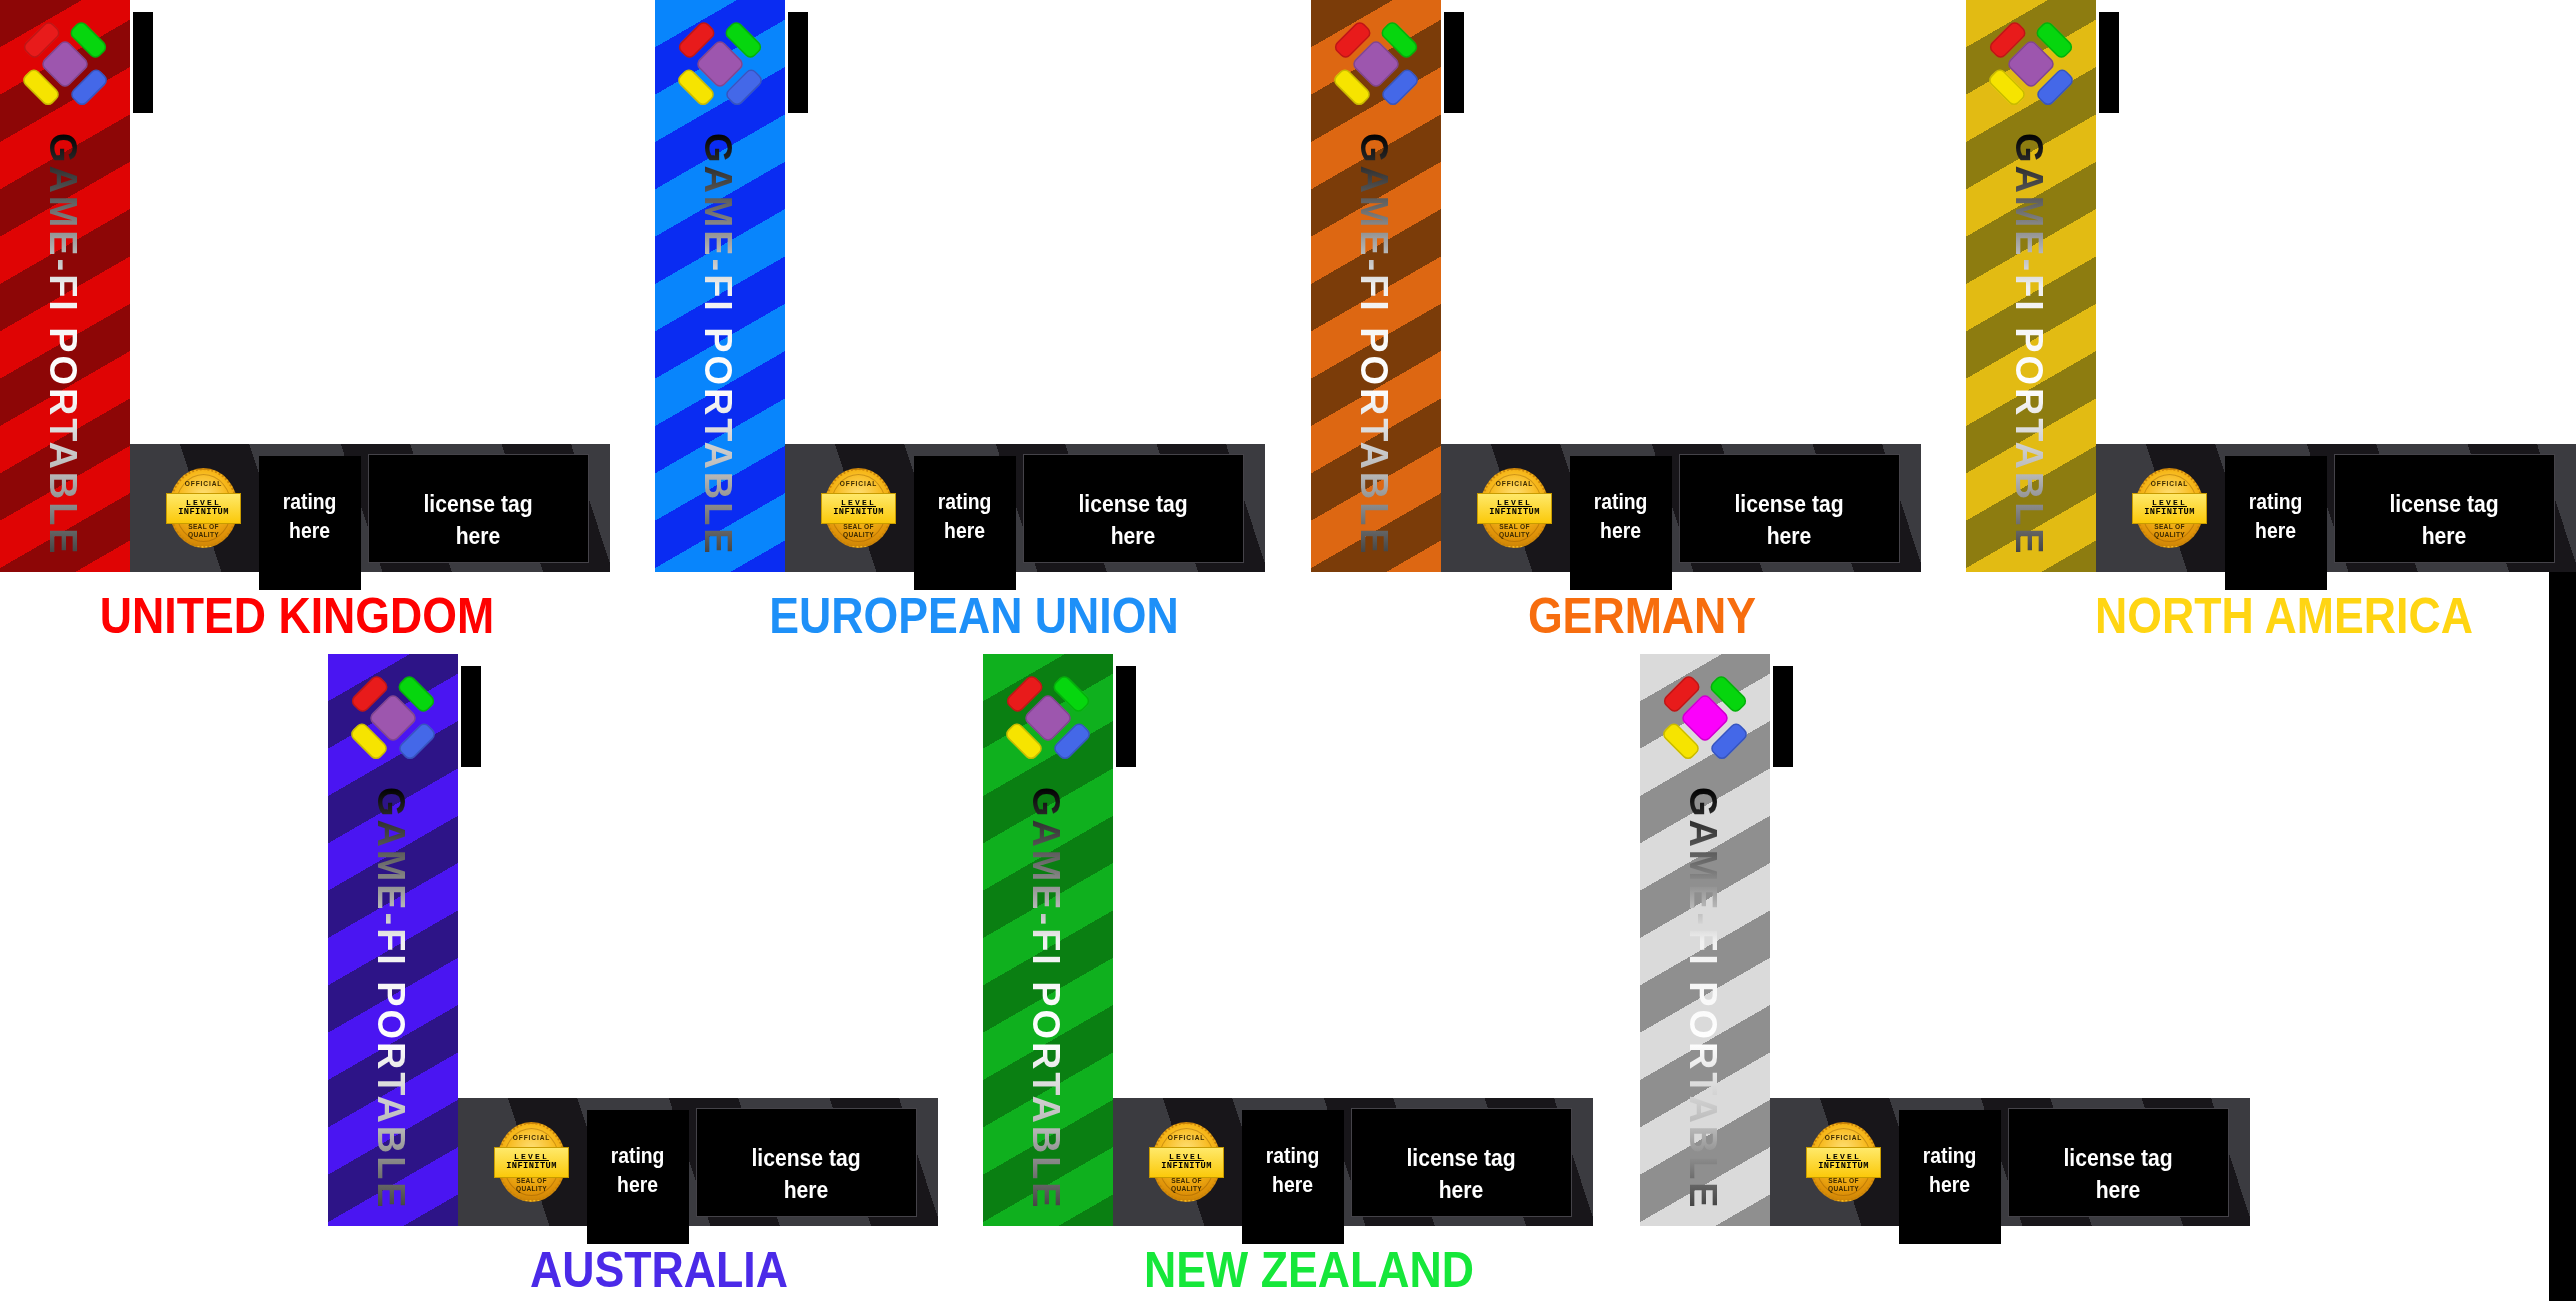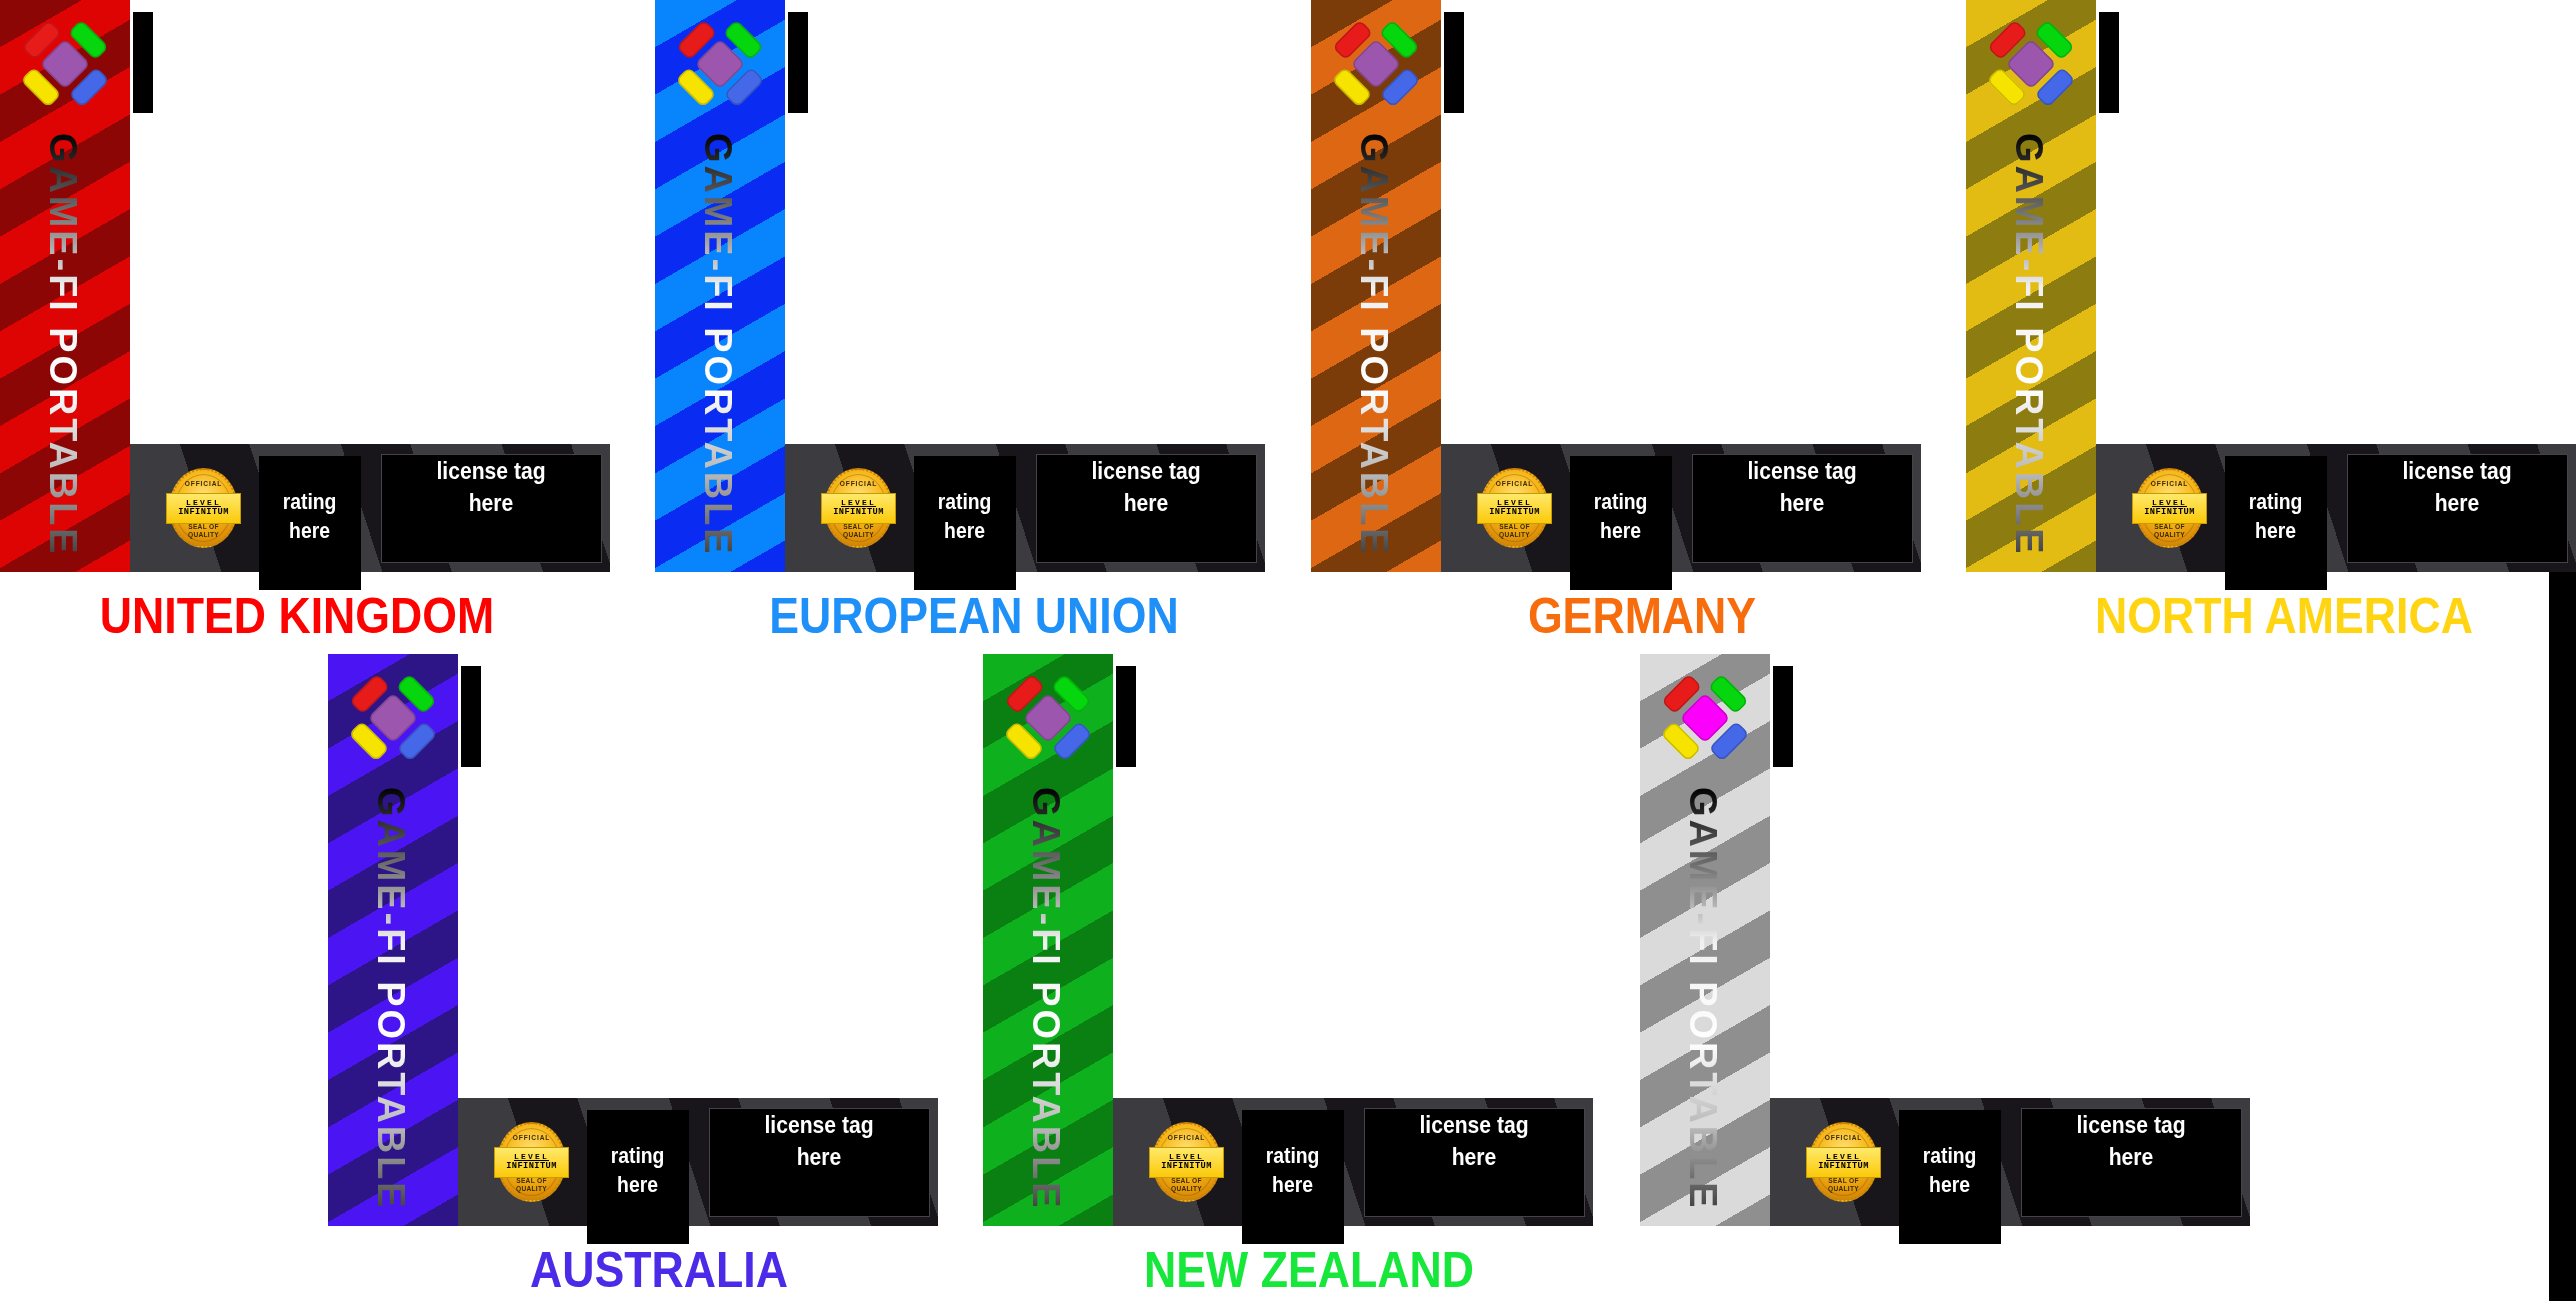--- a/index.html
+++ b/index.html
@@ -50,23 +50,23 @@
         line-height:9.5px;letter-spacing:0.4px;color:#000;}
   .seal-quality{position:absolute;bottom:8px;left:0;right:0;text-align:center;
         font-size:6.6px;font-weight:700;line-height:7.3px;letter-spacing:0.3px;color:#3c2a00;}
   .seal-quality span{display:block;}
 
   
   .rating-box{position:absolute;left:129px;top:11.7px;width:102px;height:134px;background:#000;
         display:flex;align-items:center;justify-content:center;}
   .rating-text{color:#fff;text-align:center;font-weight:700;font-size:22px;line-height:29px;
         transform:scaleX(.88);margin-bottom:13px;}
-  .license-box{position:absolute;left:251px;top:10.2px;width:221px;height:109px;background:#000;
+  .license-box{position:absolute;left:238px;top:10.2px;width:221px;height:109px;background:#000;
         border:1.5px solid #454349;box-sizing:border-box;
-        display:flex;align-items:flex-start;justify-content:center;}
+        display:flex;align-items:flex-end;justify-content:center;}
   .license-text{color:#fff;text-align:center;font-weight:700;font-size:24px;line-height:32px;
         transform:scaleX(.88);margin-bottom:10.2px;}
 
   
   .country-label{position:absolute;top:588px;white-space:nowrap;
         font-weight:700;font-size:47px;color:var(--label-color);
         transform:translateX(-50%) scale(.95,1.08);}
 
   .right-strip{position:absolute;left:2549px;top:572px;width:27px;height:730px;background:#000;}
 </style>

